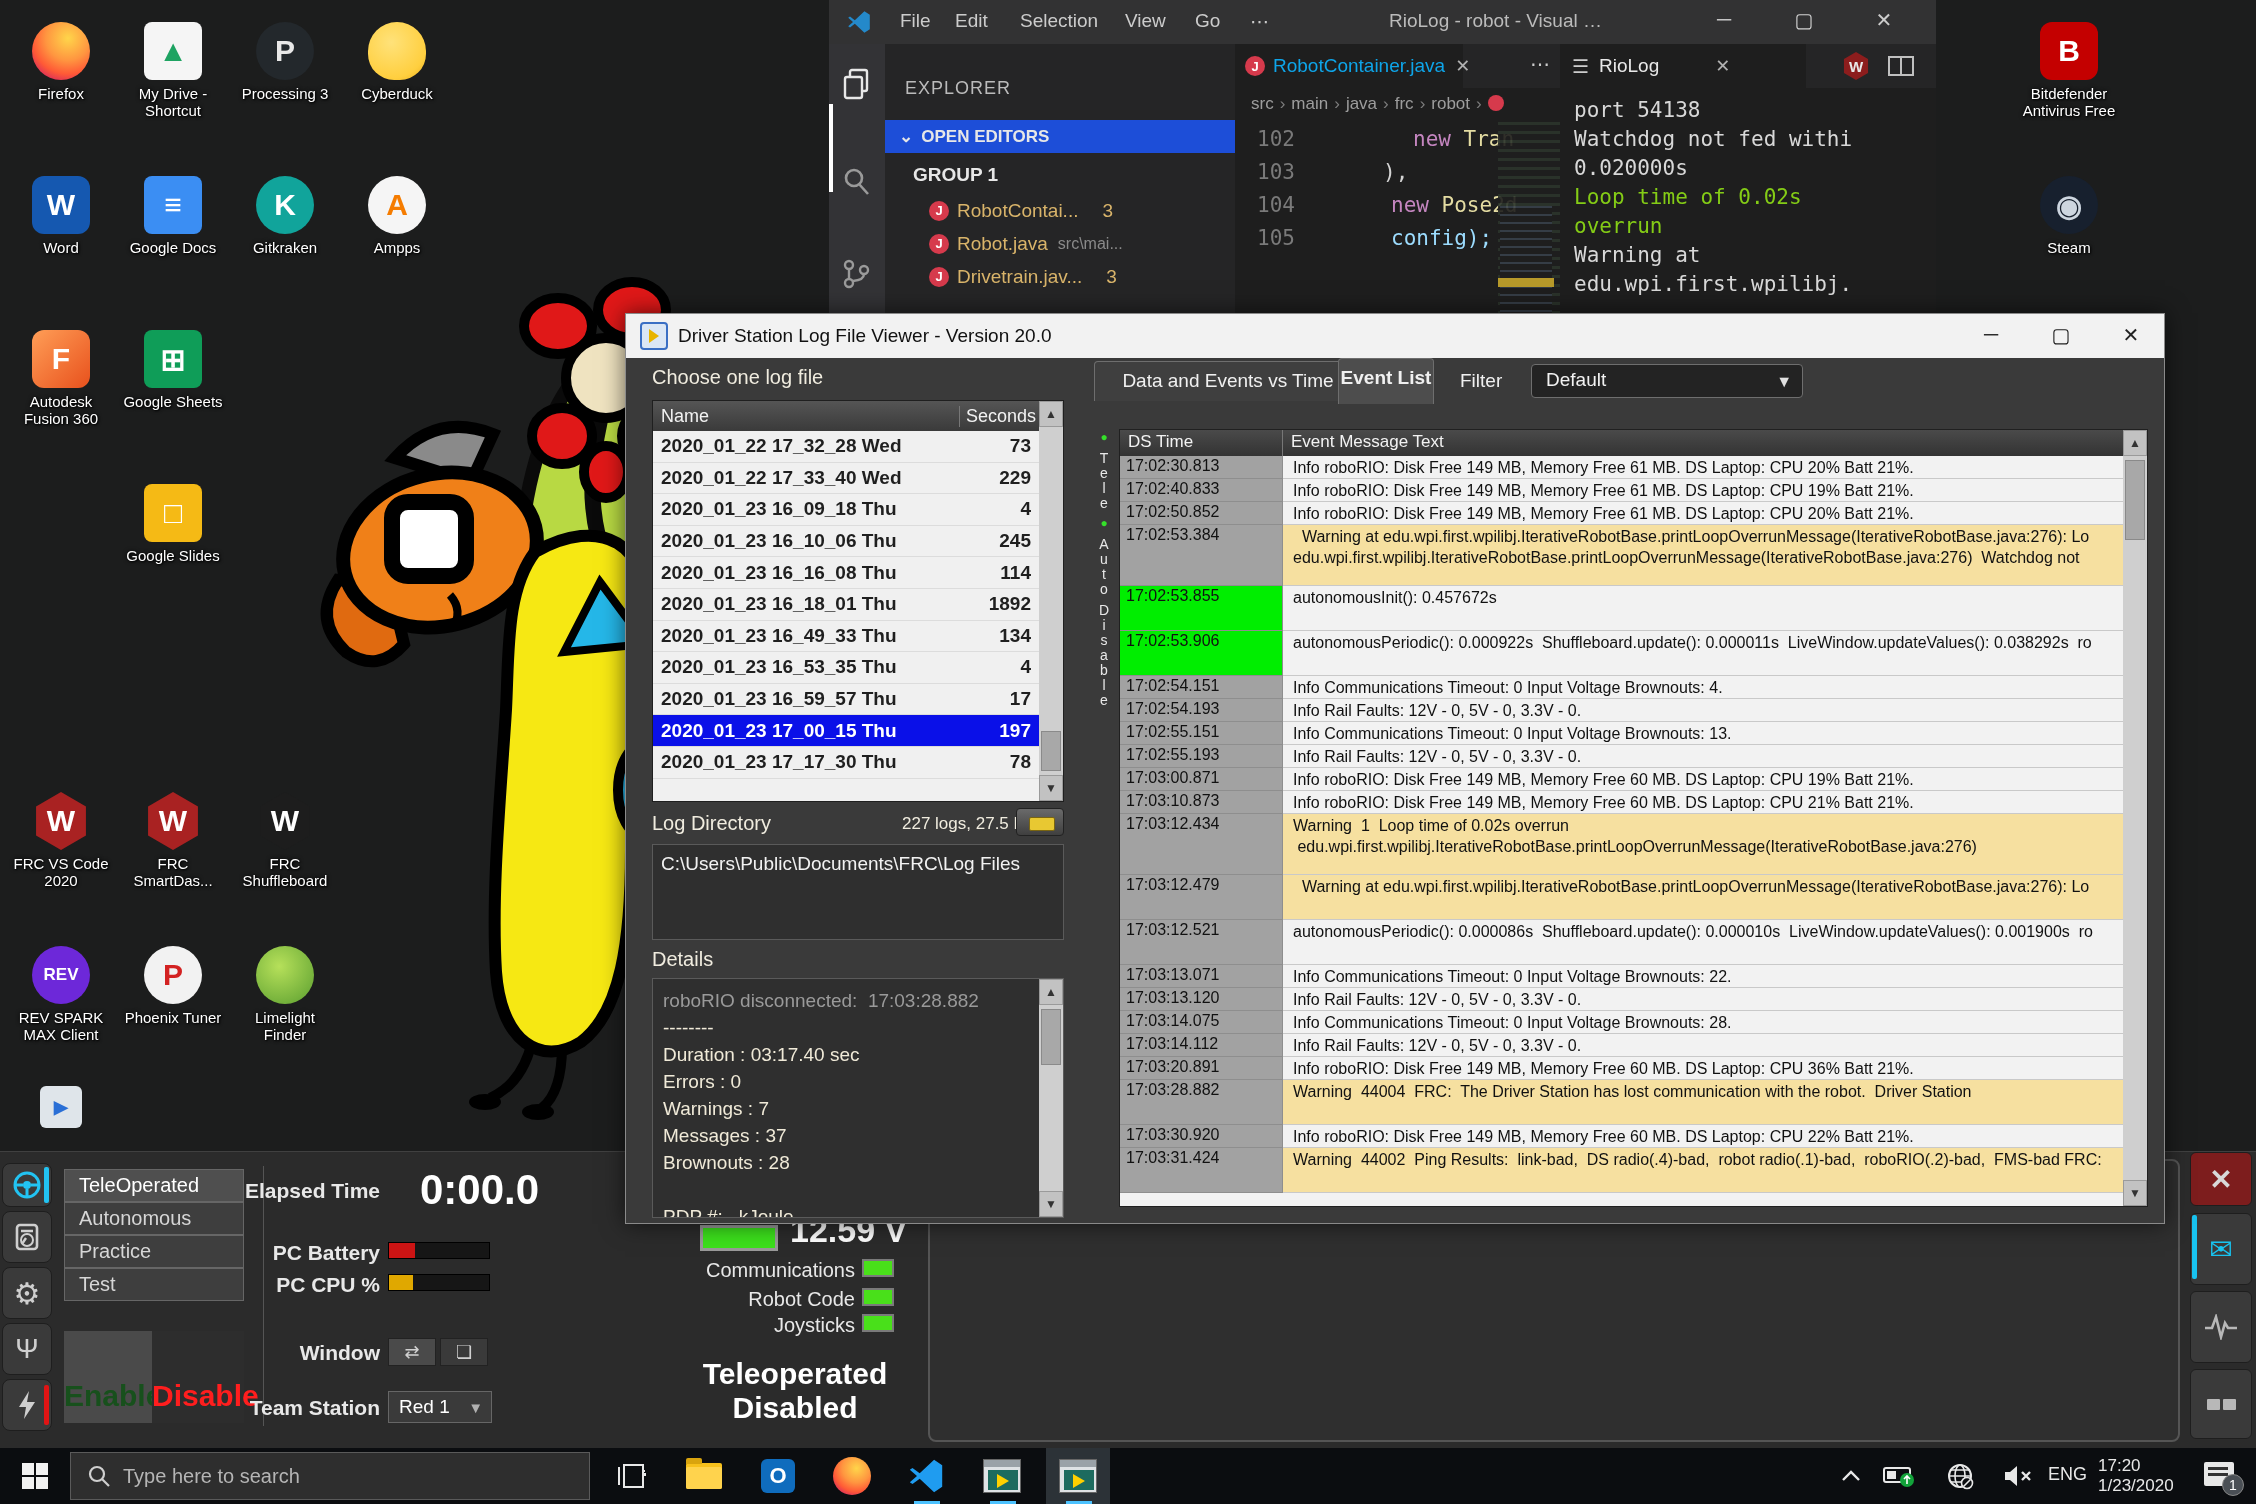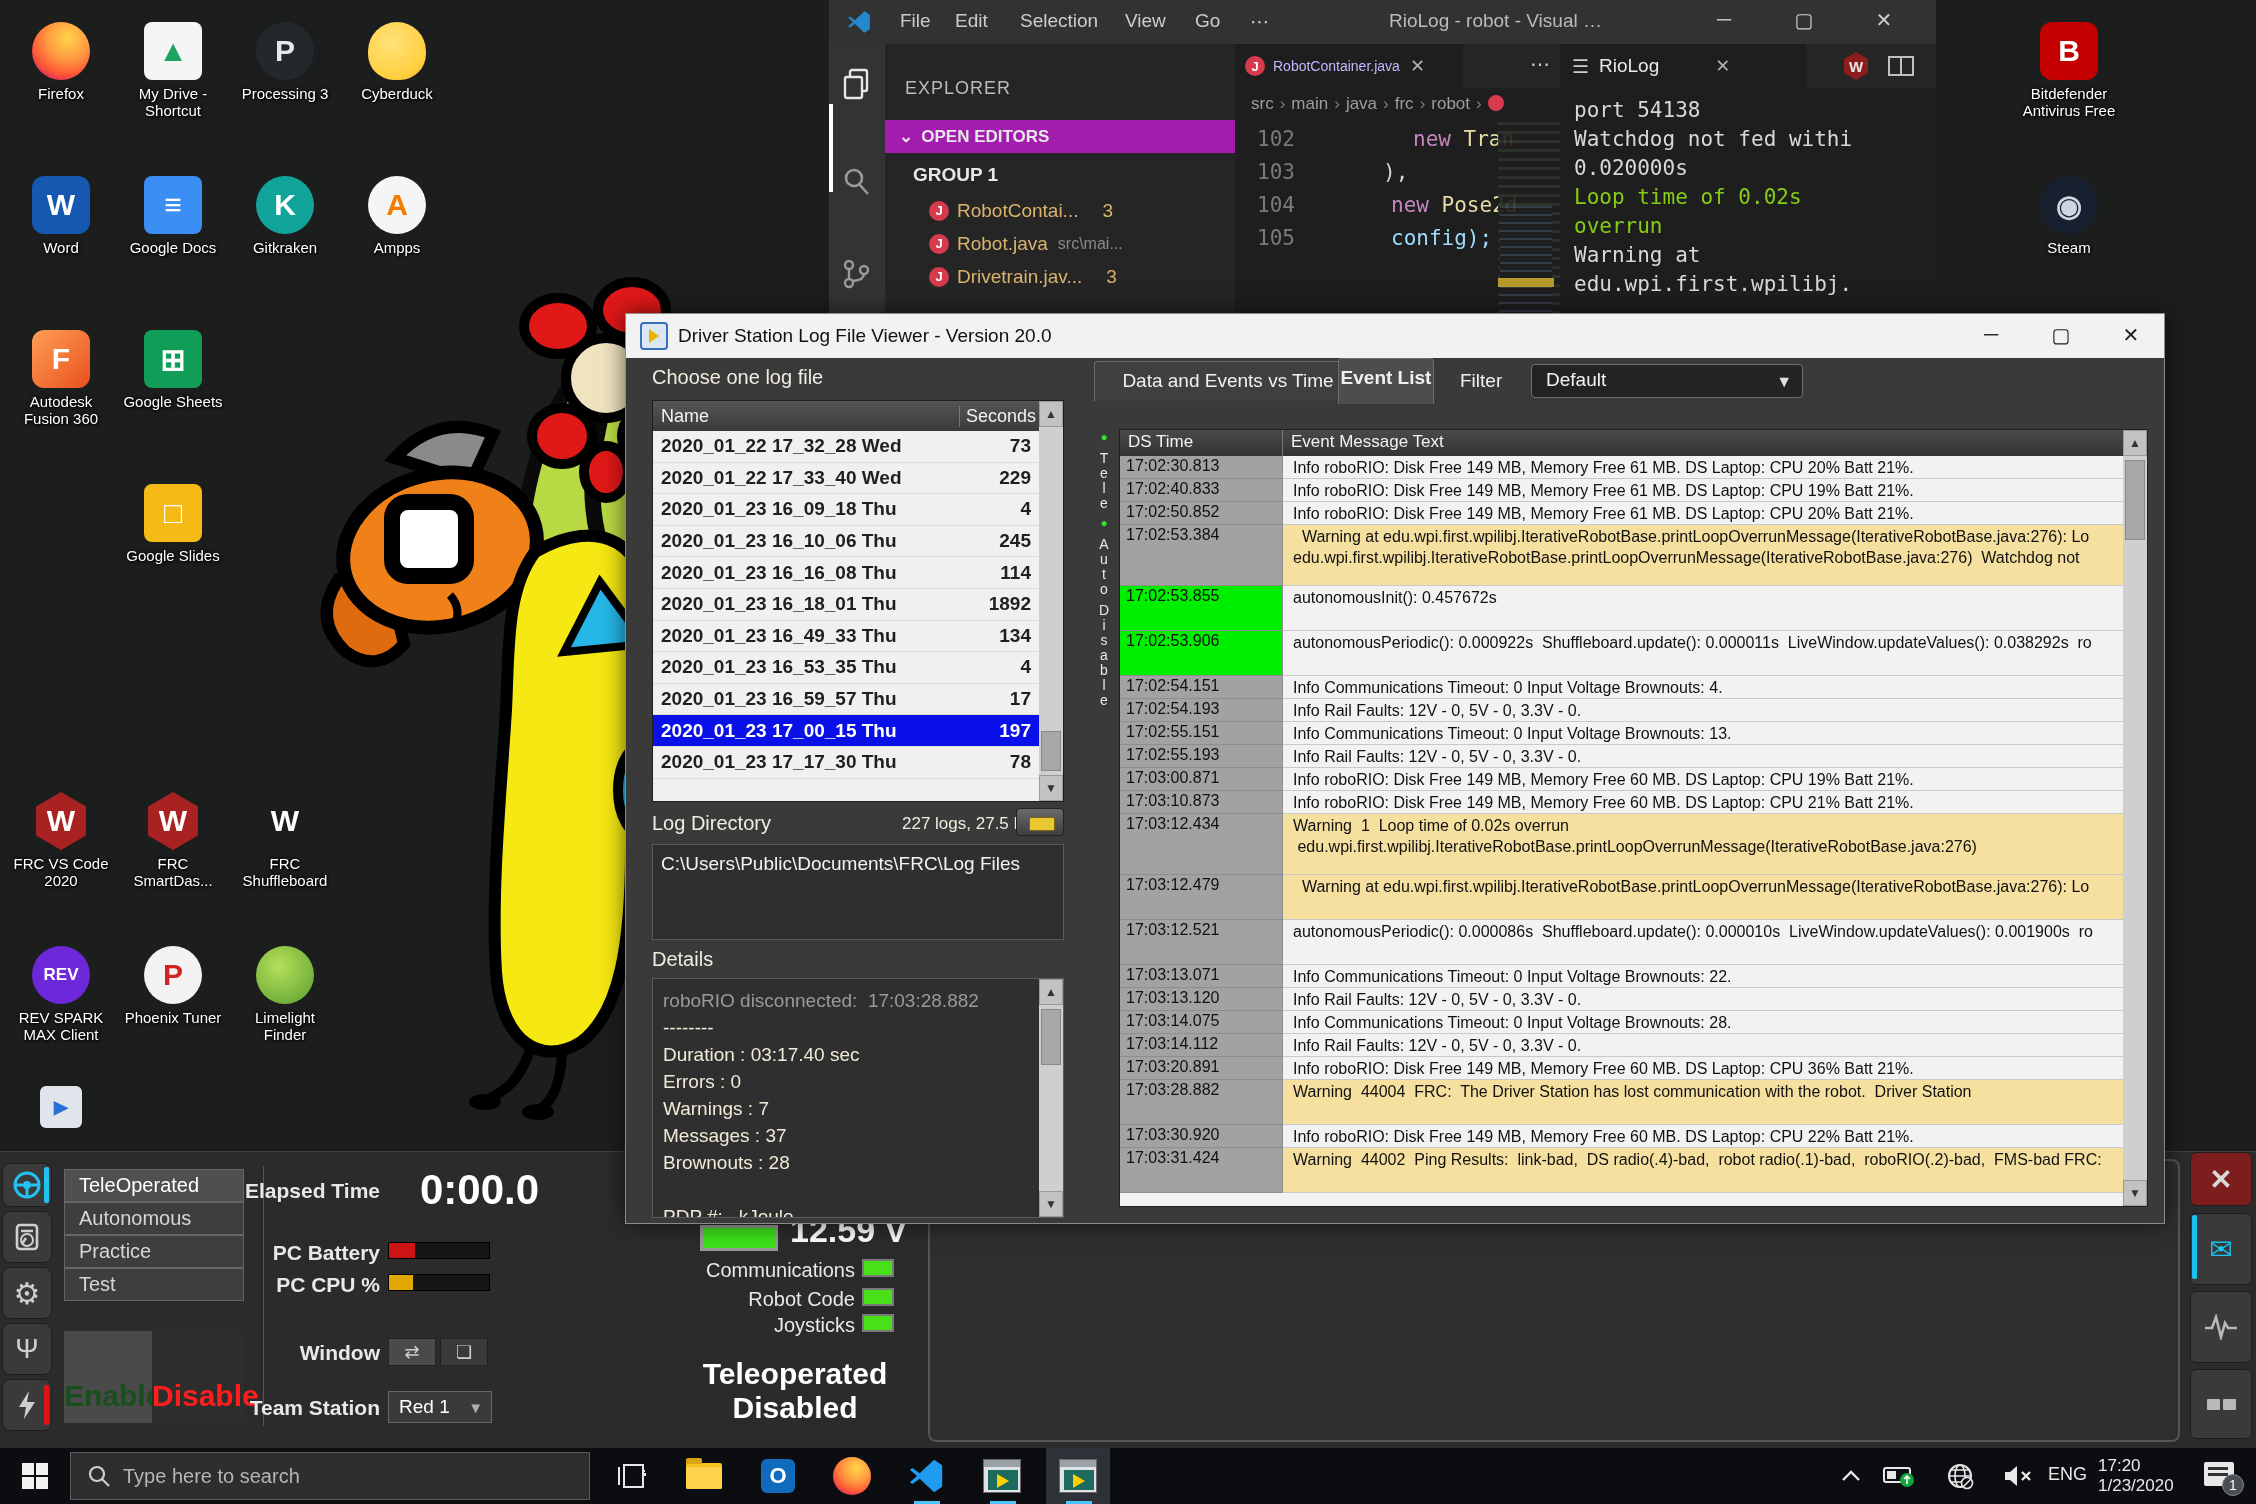--- a/index.html
+++ b/index.html
@@ -28,37 +28,37 @@
   #vscode { position:absolute; left:829px; top:0; width:1107px; height:440px; background:#1e1e1e; }
   #vs-titlebar { position:absolute; left:0; top:0; width:100%; height:44px; background:#323233; }
   .vs-menu { position:absolute; top:10px; color:#cccccc; font-size:19px; }
   #vs-title { position:absolute; top:10px; left:560px; color:#bbbbbb; font-size:19px; }
   .vs-ctrl { position:absolute; top:8px; color:#cccccc; font-size:20px; width:30px; text-align:center; }
   #vs-activity { position:absolute; left:0; top:44px; width:56px; height:396px; background:#333336; }
   #vs-activebar { position:absolute; left:0; top:60px; width:4px; height:88px; background:#ffffff; }
   .act-ic { position:absolute; left:12px; color:#d7d7d7; }
   #vs-sidebar { position:absolute; left:56px; top:44px; width:350px; height:396px; background:#252526; color:#cccccc; }
   #vs-exp { position:absolute; left:20px; top:34px; font-size:18px; letter-spacing:1px; color:#bbbbbb; }
-  #vs-openrow { position:absolute; left:0; top:76px; width:100%; height:33px; background:#a21caf;
+  #vs-openrow { position:absolute; left:0; top:76px; width:100%; height:33px; background:#1d4ed8;
     font-weight:bold; color:#e7e7e7; font-size:17px; padding:6px 0 0 14px; }
   #vs-group { position:absolute; left:28px; top:120px; font-weight:bold; color:#e7e7e7; font-size:19px; }
   #vs-files { position:absolute; left:0; top:150px; width:100%; }
   .vsf { display:flex; align-items:center; height:33px; padding-left:44px; font-size:19px; }
   .vsf .jico { width:20px; height:20px; border-radius:50%; background:#d63a4c; color:#fff;
     font-size:13px; font-weight:bold; display:flex; align-items:center; justify-content:center; margin-right:8px; flex:none;}
   .vsf .fname { color:#d9b46a; white-space:nowrap; }
   .vsf .fmeta { color:#8a8a8a; font-size:16px; margin-left:10px; white-space:nowrap; }
   .vsf .fbadge { color:#d9b46a; margin-left:14px; }
   #vs-editor { position:absolute; left:406px; top:44px; width:325px; height:396px; background:#1e1e1e; }
   #vs-tabbar { position:absolute; left:0; top:0; width:100%; height:44px; background:#252526; }
   #vs-tab { position:absolute; left:0; top:0; height:44px; width:228px; background:#1e1e1e;
     display:flex; align-items:center; padding:0 10px; }
   #vs-tab .jico { width:20px; height:20px; border-radius:50%; background:#d63a4c; color:#fff; font-size:13px;
     font-weight:bold; display:flex; align-items:center; justify-content:center; margin-right:8px; flex:none;}
-  #vs-tab .tname { color:#c4b5fd; font-size:14px; white-space:nowrap; }
+  #vs-tab .tname { color:#0ea5e9; font-size:19px; white-space:nowrap; }
   #vs-tab .tclose { color:#b0b0b0; margin-left:10px; font-size:18px; }
   #vs-tabdots { position:absolute; right:10px; top:8px; color:#cccccc; font-size:20px; }
   #vs-crumbs { position:absolute; left:0; top:44px; width:100%; height:34px; color:#9d9d9d;
     font-size:17px; padding:6px 0 0 16px; white-space:nowrap; overflow:hidden; }
   .crumb-sep { margin:0 6px; color:#7d7d7d; }
   #crumb-dot { display:inline-block; width:16px; height:16px; border-radius:50%; background:#d63a4c; vertical-align:-2px; }
   #vs-code { position:absolute; left:0; top:78px; width:100%; height:318px;
     font-family:"DejaVu Sans Mono", monospace; font-size:21px; }
   .cl { display:flex; height:33px; align-items:center; white-space:pre; }
   .cl .ln { width:60px; text-align:right; color:#7a7a7a; flex:none; }

